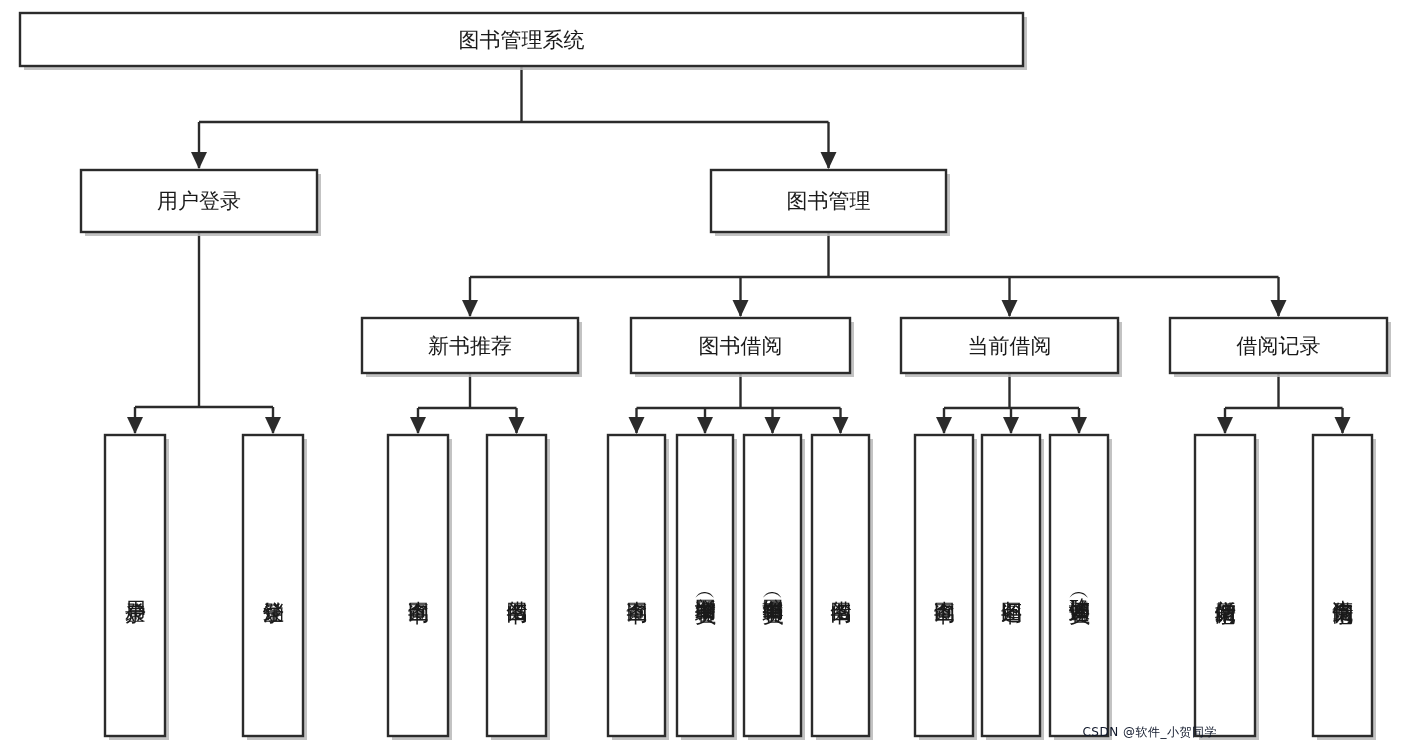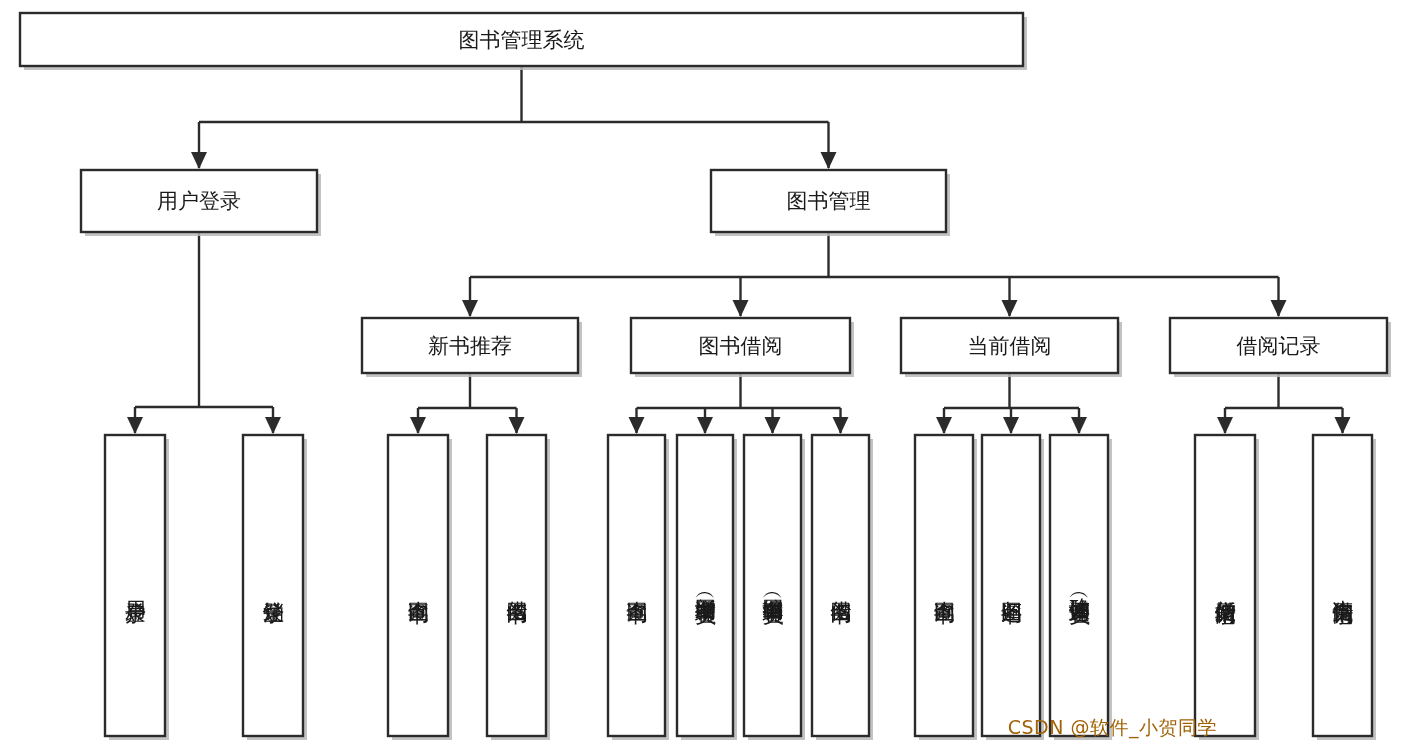--- a/index.html
+++ b/index.html
@@ -66,22 +66,22 @@
     color: #1a1a1a;
     letter-spacing: 1px;
     white-space: nowrap;
     pointer-events: none;
   }
   .watermark {
     position: absolute;
     right: 8px;
     bottom: 6px;
     font-family: "DejaVu Sans", "Liberation Sans", sans-serif;
-    font-size: 19px;
-    color: #a16207;
+    font-size: 12px;
+    color: #0f172a;
     letter-spacing: 0.5px;
     white-space: nowrap;
   }
 </style>
 </head>
 <body>
 
 <div id="diagram-root">
   <svg class="canvas" viewBox="0 0 1405 747">
     <g id="connectors-layer">

